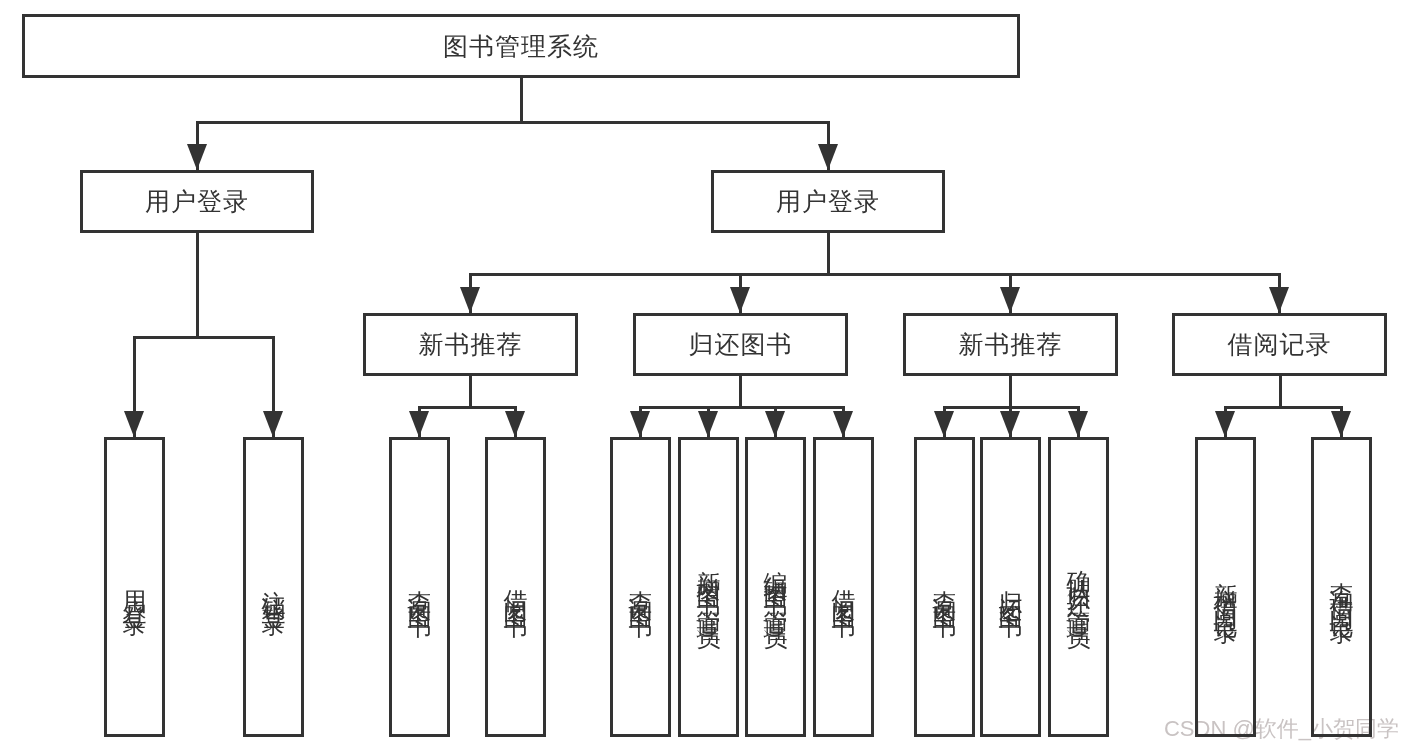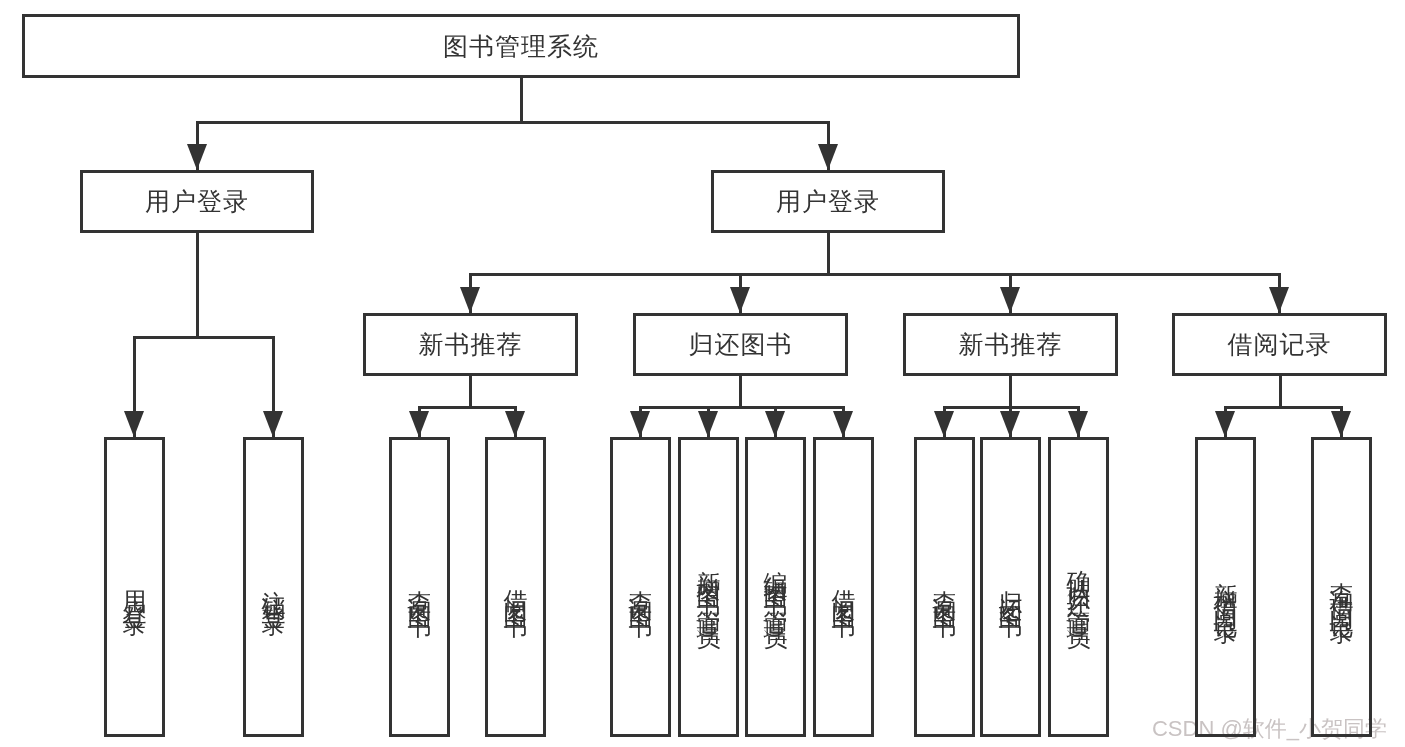--- a/index.html
+++ b/index.html
@@ -49,21 +49,21 @@
   .ah{
     position:absolute;
     width:0;height:0;
     border-left:10px solid transparent;
     border-right:10px solid transparent;
     border-top:26px solid var(--line);
     z-index:1;
   }
   #watermark{
     position:absolute;
-    right:18px;
+    right:6px;
     bottom:3px;
     font-size:22px;
     color:var(--watermark);
     z-index:10;
     mix-blend-mode:darken;
     white-space:nowrap;
     margin-left:31px;
   }
 </style>
 </head>

